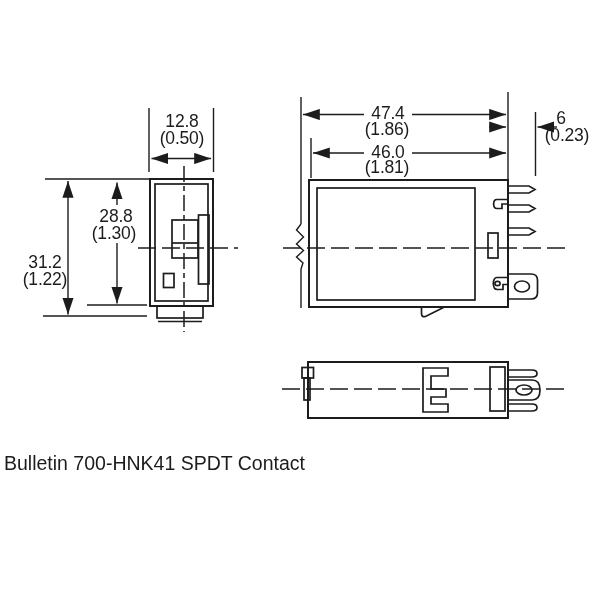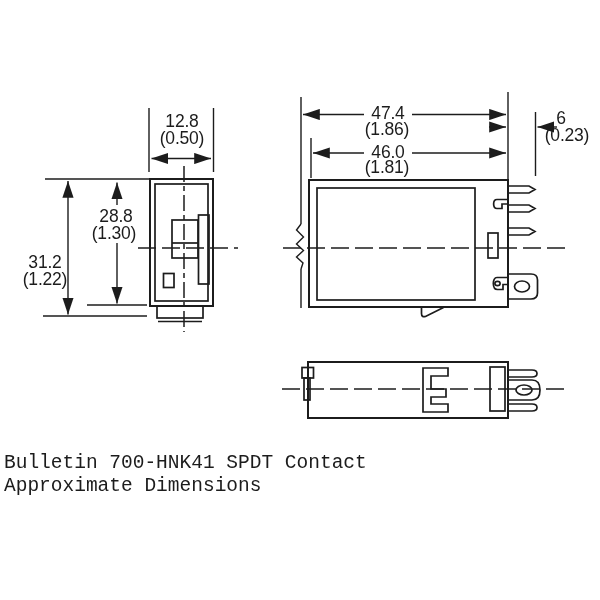--- a/index.html
+++ b/index.html
@@ -33,21 +33,20 @@
   .cl-h{stroke-dasharray:18 6;}
   .cl-v{stroke-dasharray:16 4 5 4;}
   .title-block{
     position:absolute;
     left:4px;
     top:452px;
     color:var(--line);
     font-size:19.5px;
     line-height:23px;
     white-space:nowrap;
-    font-family:Liberation Mono, monospace;
   }
 </style>
 </head>
 <body>
 
 <svg class="drawing" width="600" height="600" viewBox="0 0 600 600" xmlns="http://www.w3.org/2000/svg">
 
   <defs>
     <marker id="arw" viewBox="0 0 12 8" refX="12" refY="4" markerWidth="12" markerHeight="8" orient="auto-start-reverse">
       <path d="M0,0 L12,4 L0,8 Z" style="fill:var(--line);stroke:none;"></path>
@@ -143,14 +142,13 @@
     <path class="w-detail" d="M508,370 h24 q5,0 5,3.5 t-5,3.5 h-24 z"></path>
     <path class="w-detail" d="M508,404 h24 q5,0 5,3.5 t-5,3.5 h-24 z"></path>
     <path class="w-detail" d="M508 380 H532 Q540 380 540 390 T532 400 H508 Z"></path>
     <ellipse class="w-detail" cx="524" cy="390" rx="8" ry="5"></ellipse>
     <line class="w-center cl-h" x1="282" y1="389" x2="568" y2="389"></line>
   </g>
 </svg>
 
 <div class="title-block">
   <div>Bulletin 700-HNK41 SPDT Contact</div>
-  <div>Approximate Dimensions</div>
 </div>
 
 </body></html>

